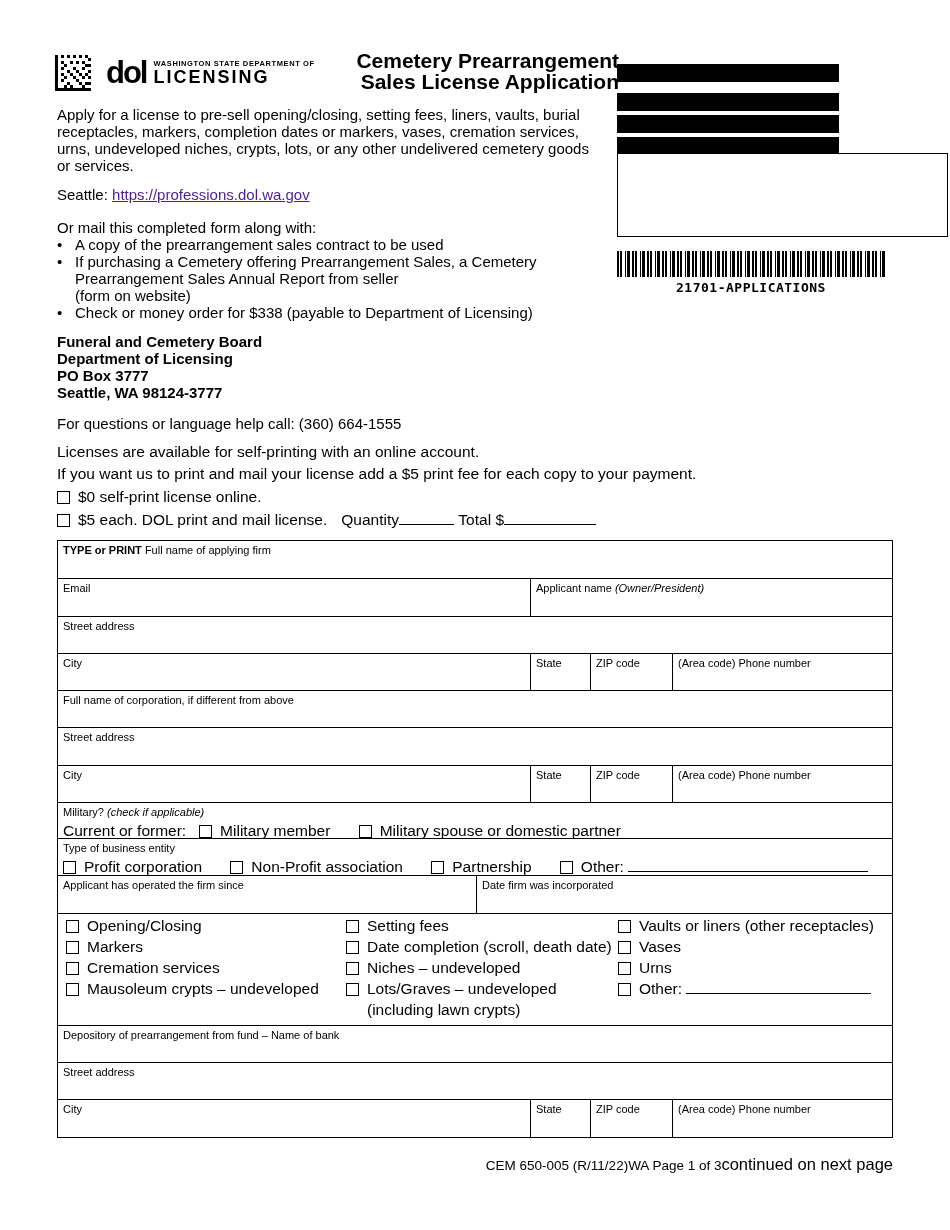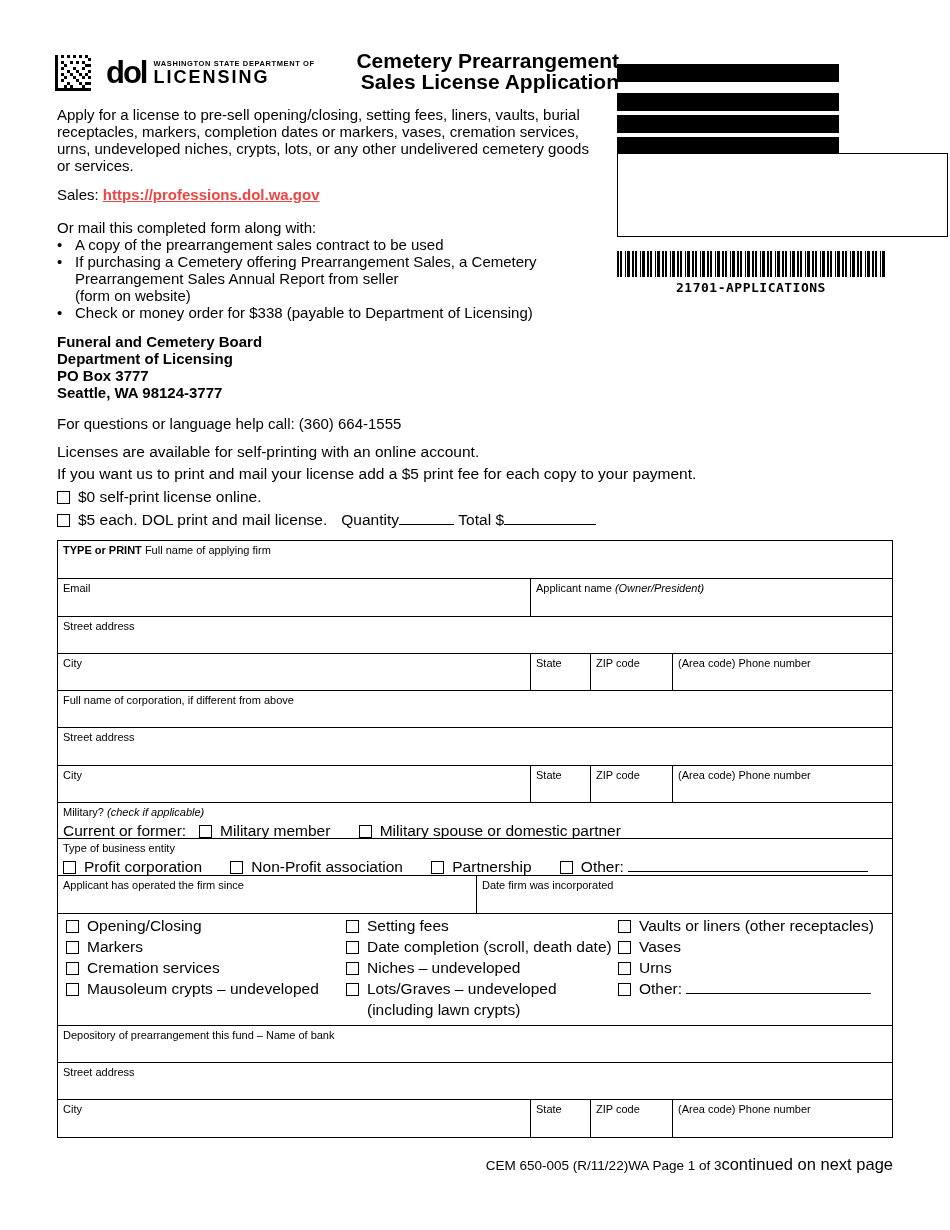--- a/index.html
+++ b/index.html
@@ -30,21 +30,21 @@
   .office-box { margin-top:-2px; width:331px; height:84px; border:1.5px solid #000; background:#fff; }
   .barcode { margin-top:14px; width:268px; height:26px;
     background:repeating-linear-gradient(90deg,#000 0 2px,#fff 2px 3px,#000 3px 5px,#fff 5px 8px,#000 8px 9px,#fff 9px 10px,#000 10px 13px,#fff 13px 15px); }
   .barcode-label { margin-top:3px; width:268px; text-align:center;
     font-family:"DejaVu Sans Mono", monospace; font-weight:bold; font-size:13px; letter-spacing:0.5px; }
 
   
   .intro { position:absolute; left:57px; top:106px; width:548px; font-size:15px; line-height:17px; }
   .apply-par { margin-bottom:12px; }
   .online-line { margin-bottom:16px; }
-  .link { color:#ef4444; font-weight:bold; text-decoration:underline; }
+  .link { color:#4c1d95; font-weight:normal; text-decoration:underline; }
   .mail-intro { margin-bottom:0; }
   .bullet { display:flex; }
   .bullet-dot { width:18px; }
   .bullet-text { flex:1; white-space:pre-line; }
   .address { margin-top:12px; font-weight:bold; line-height:17px; }
   .questions { margin-top:14px; }
 
   
   .printfee { position:absolute; left:57px; top:441px; width:836px; font-size:15.5px; line-height:22px; }
   .pf-opt { line-height:23px; }
@@ -143,21 +143,21 @@
     <div class="redact-bar gap4"></div>
     <div class="redact-bar gap4"></div>
     <div class="office-box"></div>
     <div class="barcode"></div>
     <div class="barcode-label">21701-APPLICATIONS</div>
   </div>
 
   <div class="intro">
     <div class="apply-par">Apply for a license to pre-sell opening/closing, setting fees, liners, vaults, burial receptacles, markers, completion dates or markers, vases, cremation services, urns, undeveloped niches, crypts, lots, or any other undelivered cemetery goods or services.</div>
     <div class="online-line">
-      <span>Sales: </span><a class="link" href="#">https://professions.dol.wa.gov</a>
+      <span>Seattle: </span><a class="link" href="#">https://professions.dol.wa.gov</a>
     </div>
     <div class="mail-intro">Or mail this completed form along with:</div>
     <div class="bullet">
       <span class="bullet-dot">•</span>
       <span class="bullet-text">A copy of the prearrangement sales contract to be used</span>
     </div>
     <div class="bullet">
       <span class="bullet-dot">•</span>
       <span class="bullet-text">If purchasing a Cemetery offering Prearrangement Sales, a Cemetery Prearrangement Sales Annual Report from seller
 (form on website)</span>
@@ -304,21 +304,21 @@
             <div class="titem"><span class="cb"></span><span>Vases</span></div>
             <div class="titem"><span class="cb"></span><span>Urns</span></div>
             <div class="titem"><span class="cb"></span><span>Other:</span> <span class="blank w185"></span></div>
           </div>
         </div>
       </div>
     </div>
 
     <div class="frow h37">
       <div class="fcell">
-        <div class="flabel">Depository of prearrangement this fund – Name of bank</div>
+        <div class="flabel">Depository of prearrangement from fund – Name of bank</div>
       </div>
     </div>
 
     <div class="frow h37">
       <div class="fcell">
         <div class="flabel">Street address</div>
       </div>
     </div>
 
     <div class="frow h38">

